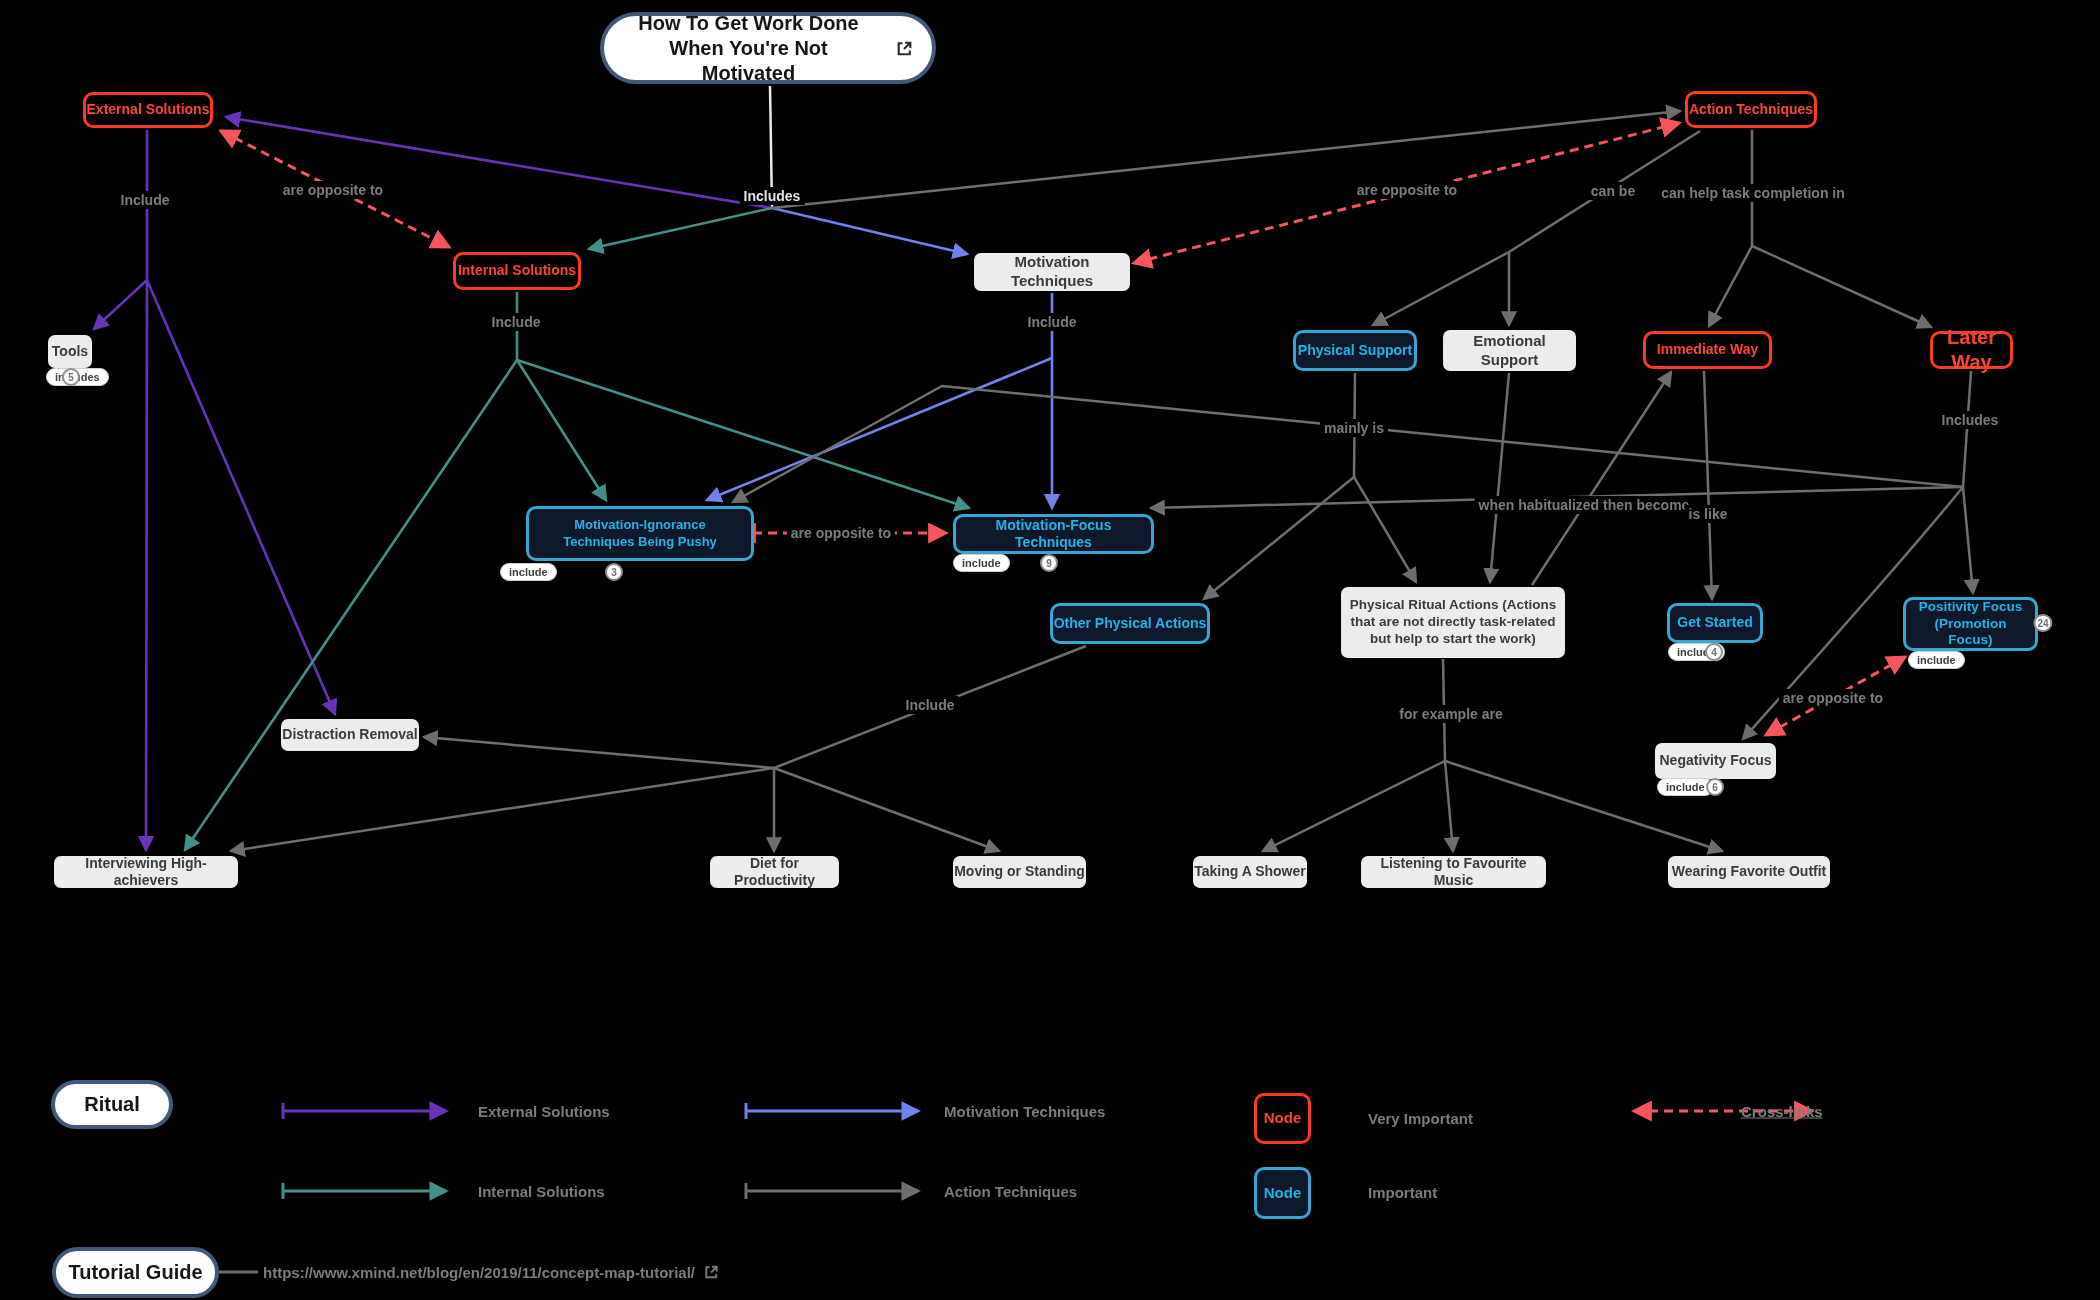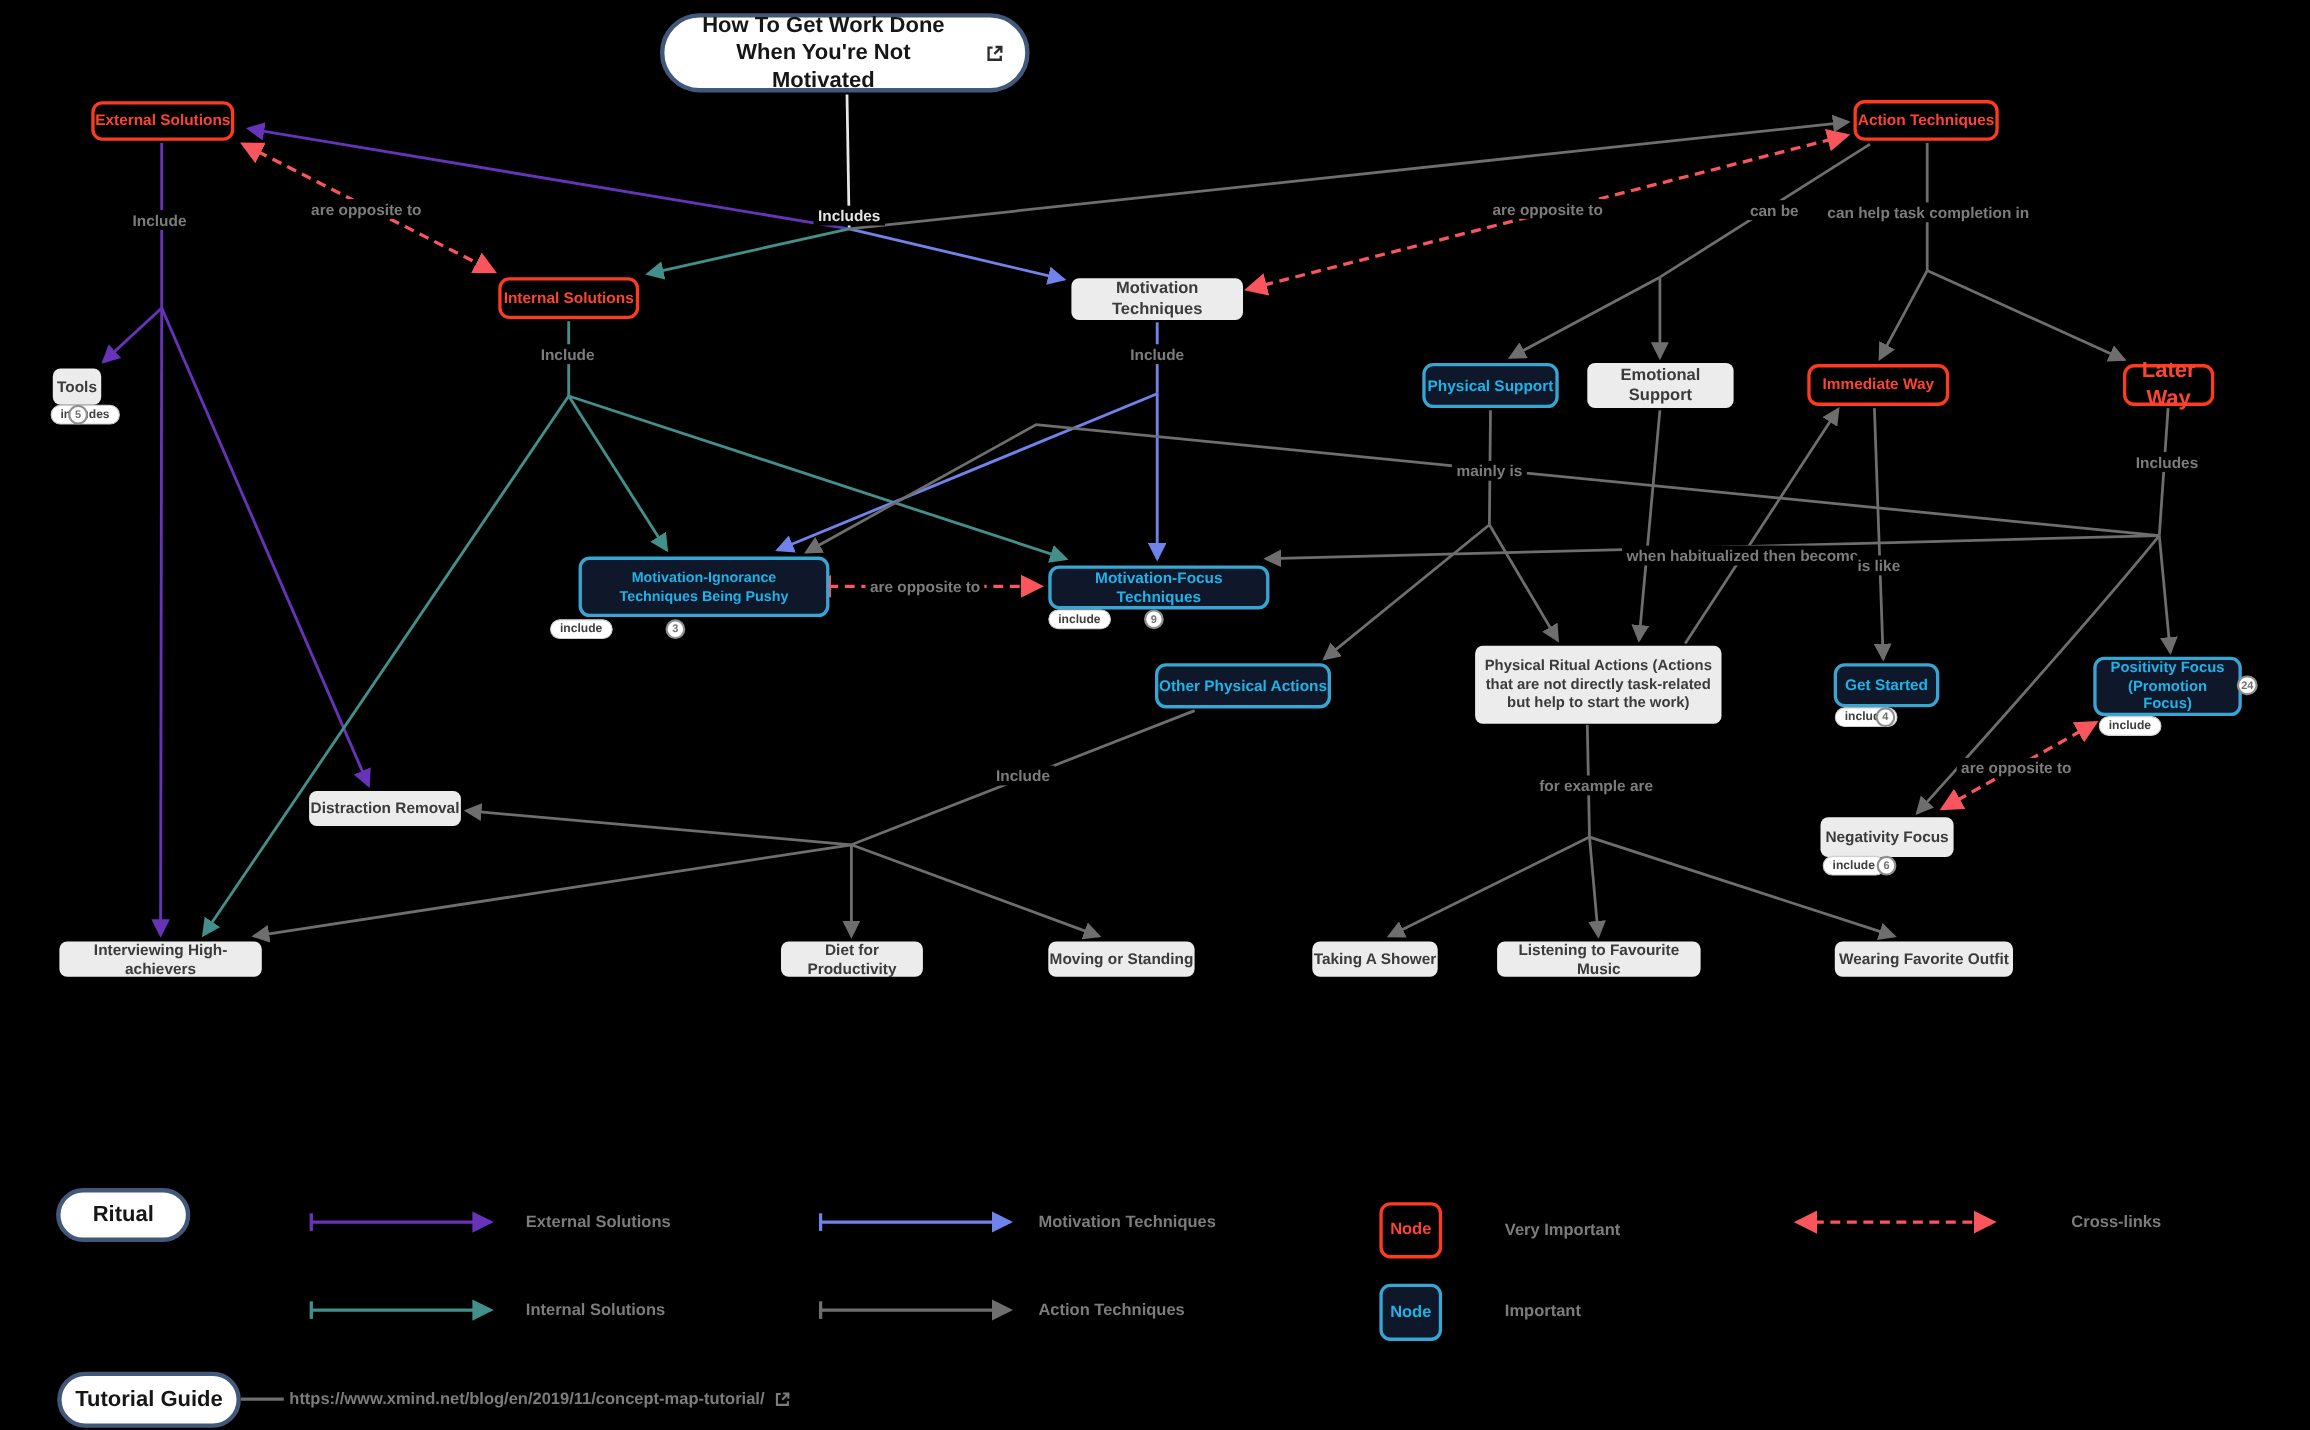--- a/index.html
+++ b/index.html
@@ -202,21 +202,21 @@
 
 <div class="node whitepill" style="left:51px;top:1080px;width:122px;height:49px;font-size:20px;">Ritual</div>
 <div class="llabel" style="left:478px;top:1111px;">External Solutions</div>
 <div class="llabel" style="left:478px;top:1191px;">Internal Solutions</div>
 <div class="llabel" style="left:944px;top:1111px;">Motivation Techniques</div>
 <div class="llabel" style="left:944px;top:1191px;">Action Techniques</div>
 <div class="node red" style="left:1254px;top:1093px;width:57px;height:51px;font-size:15px;">Node</div>
 <div class="node blue" style="left:1254px;top:1167px;width:57px;height:52px;font-size:15px;">Node</div>
 <div class="llabel" style="left:1368px;top:1118px;">Very Important</div>
 <div class="llabel" style="left:1368px;top:1192px;">Important</div>
-<div class="llabel" style="left:1883px;top:1111px;">Cross-links</div>
+<div class="llabel" style="left:1741px;top:1111px;text-decoration:underline;">Cross-links</div>
 
 <div class="node whitepill" style="left:52px;top:1247px;width:167px;height:51px;font-size:20px;">Tutorial Guide</div>
 <div class="llabel" style="left:263px;top:1272px;">
   <span>https://www.xmind.net/blog/en/2019/11/concept-map-tutorial/</span>
   <svg class="extlink" width="17" height="17" viewBox="0 0 18 18">
     <path d="M7 4 H3.5 V14.5 H14 V11" stroke="#7c7c7c" stroke-width="2" fill="none"></path>
     <path d="M8.5 9.5 L14.5 3.5 M9.5 3.5 H14.5 V8.5" stroke="#7c7c7c" stroke-width="2" fill="none"></path>
   </svg>
 </div>
 

